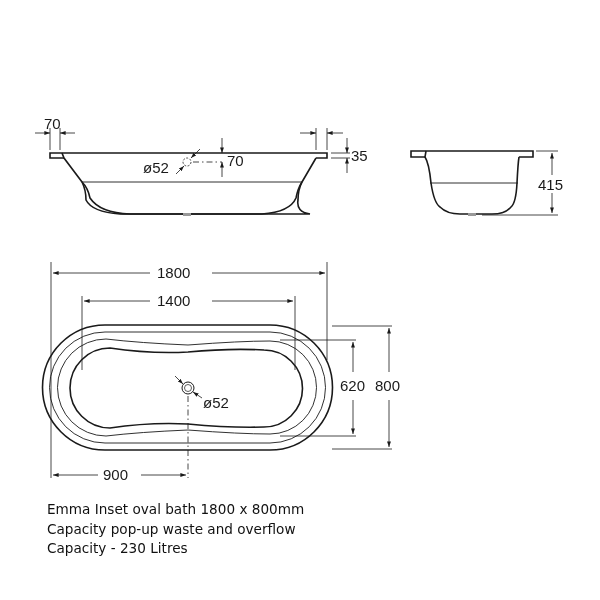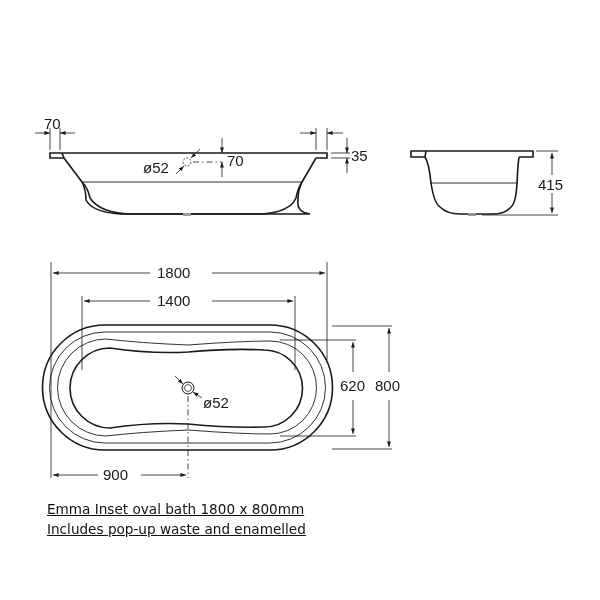--- a/index.html
+++ b/index.html
@@ -5,21 +5,21 @@
     html, body { margin: 0; padding: 0; background: #ffffff; }
     body { width: 600px; height: 600px; position: relative; overflow: hidden; }
     #drawing { position: absolute; left: 0; top: 0; width: 600px; height: 600px; }
     .dim-text { font-family: "Liberation Sans", sans-serif; font-size: 15px; fill: #1a1a1a; }
     .outline { fill: none; stroke: #1a1a1a; stroke-width: 1.6; }
     .thin { fill: none; stroke: #1a1a1a; stroke-width: 0.9; }
     .dim { fill: none; stroke: #1a1a1a; stroke-width: 0.8; }
     .center { fill: none; stroke: #1a1a1a; stroke-width: 0.8; stroke-dasharray: 6 3 1.5 3; }
     .arrow { fill: #1a1a1a; stroke: none; }
     .specs { position: absolute; left: 47px; top: 500px; font-family: "DejaVu Sans", sans-serif; font-size: 13.6px; line-height: 19.5px; color: #111; }
-    .specs div { white-space: nowrap; text-decoration: underline; }
+    .specs div { white-space: nowrap; }
   </style>
 </head>
 <body>
 
 <svg id="drawing" viewBox="0 0 600 600" xmlns="http://www.w3.org/2000/svg">
   <defs>
     <marker id="ar" viewBox="0 0 10 10" refX="10" refY="5" markerWidth="7" markerHeight="7" orient="auto-start-reverse">
       <path d="M0,1.5 L10,5 L0,8.5 z" class="arrow"></path>
     </marker>
   </defs>
@@ -113,14 +113,15 @@
     <line class="dim" x1="332" y1="326" x2="392" y2="326"></line>
     <line class="dim" x1="332" y1="449" x2="392" y2="449"></line>
     <line class="dim" x1="389" y1="372" x2="389" y2="328" marker-end="url(#ar)"></line>
     <line class="dim" x1="389" y1="400" x2="389" y2="447" marker-end="url(#ar)"></line>
     <text class="dim-text" x="375" y="391">800</text>
   </g>
 </svg>
 
 <div class="specs">
   <div>Emma Inset oval bath 1800 x 800mm</div>
-  <div>Includes pop-up waste and enamelled</div>
+  <div>Capacity pop-up waste and overflow</div>
+  <div>Capacity - 230 Litres</div>
 </div>
 
 </body></html>

